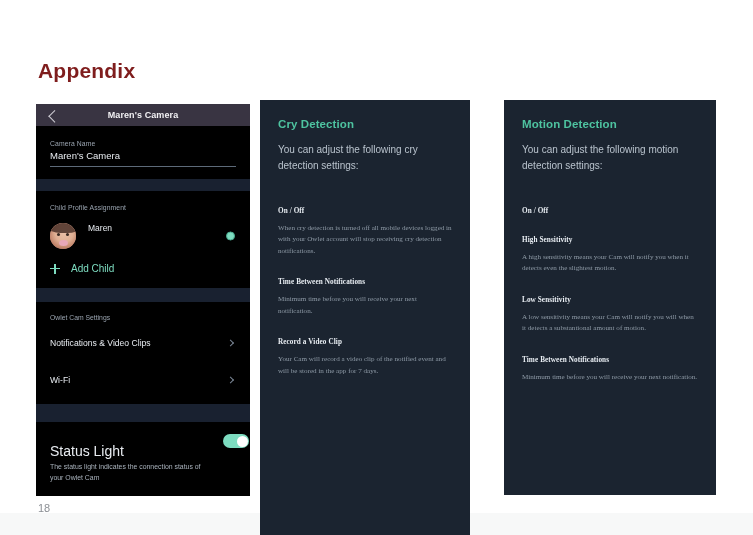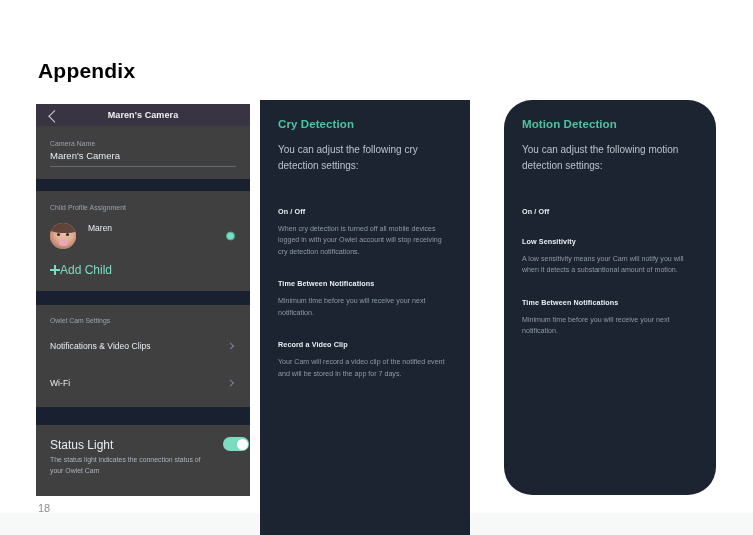--- a/index.html
+++ b/index.html
@@ -17,36 +17,36 @@
   .bottom-band {
     position: absolute; left: 0; bottom: 0;
     width: 753px; height: 22px;
     background: #f7f8f8;
   }
   .appendix-title {
     position: absolute;
     left: 38px; top: 59px;
     font-size: 21px;
     font-weight: bold;
-    color: #000000;
+    color: #7f1d1d;
     letter-spacing: 0.2px;
   }
   .page-number {
     position: absolute;
     left: 38px; top: 502px;
     font-size: 11px;
     color: #8b8f94;
   }
 
   
   .panel1 {
     position: absolute;
     left: 36px; top: 104px;
     width: 214px; height: 392px;
-    background: #404040;
+    background: #000000;
     overflow: hidden;
   }
   .p1-header {
     position: relative;
     height: 22px;
     background: #393442;
     display: flex;
     align-items: center;
     justify-content: center;
   }
@@ -152,22 +152,23 @@
     width: 10px; height: 10px;
     flex: 0 0 auto;
   }
   .plus-icon::before, .plus-icon::after {
     content: ""; position: absolute;
     background: #7ddcc0;
   }
   .plus-icon::before { left: 0; top: 4.2px; width: 10px; height: 1.4px; }
   .plus-icon::after { top: 0; left: 4.3px; height: 10px; width: 1.4px; }
   .add-child-label {
-    font-size: 12px;
+    font-size: 10px;
     color: #7ddcc0;
+    margin-left: 11px;
   }
 
   .settings-head {
     font-size: 6.8px;
     color: #9aa4b0;
   }
   .settings-row {
     position: relative;
     font-size: 8.6px;
     color: #e8ecf1;
@@ -177,22 +178,23 @@
     position: absolute;
     right: 3px; top: 50%;
     transform: translateY(-50%) rotate(-45deg);
     width: 5px; height: 5px;
     border-right: 1px solid #7b8796;
     border-bottom: 1px solid #7b8796;
   }
 
   .status-block { position: relative; }
   .status-title {
-    font-size: 12px;
+    font-size: 14px;
     color: #e8ecf1;
+    margin-top: 8px;
   }
   .status-desc {
     font-size: 6.9px;
     color: #aab3bd;
     line-height: 1.55;
     margin-top: 3px;
     width: 152px;
   }
   .toggle {
     position: absolute;
@@ -210,35 +212,35 @@
   }
 
   
   .infopanel {
     position: absolute;
     background: #1b2430;
     padding: 18px 18px 0 18px;
     overflow: hidden;
   }
   .panel2 { left: 260px; top: 100px; width: 210px; height: 458px; }
-  .panel3 { left: 504px; top: 100px; width: 212px; height: 395px; border-radius: 28px; }
+  .panel3 { left: 504px; top: 100px; width: 212px; height: 395px; }
 
   .ip-title {
     font-size: 11.5px;
     font-weight: bold;
     color: #4ec3a0;
     letter-spacing: 0.1px;
   }
   .ip-intro {
     font-size: 10px;
     color: #b9c3cd;
     line-height: 1.55;
     margin-top: 12px;
   }
-  .ip-item { margin-top: 21px; }
+  .ip-item { margin-top: 21px; font-family: Liberation Serif, serif; }
   .ip-item.first { margin-top: 34px; }
   .ip-item-title {
     font-size: 7.2px;
     font-weight: bold;
     color: #e9eef3;
     letter-spacing: 0.1px;
   }
   .ip-item-body {
     font-size: 7.1px;
     color: #8e9aa6;
@@ -340,20 +342,24 @@
   </div>
 
   <div class="infopanel panel3">
     <div class="ip-title">Motion Detection</div>
     <div class="ip-intro">You can adjust the following motion detection settings:</div>
 
     <div class="ip-item first">
       <div class="ip-item-title">On / Off</div>
     </div>
 
+    <div class="ip-item">
+      <div class="ip-item-title">High Sensitivity</div>
+      <div class="ip-item-body">A high sensitivity means your Cam will notify you when it detects even the slightest motion.</div>
+    </div>
 
     <div class="ip-item">
       <div class="ip-item-title">Low Sensitivity</div>
       <div class="ip-item-body">A low sensitivity means your Cam will notify you will when it detects a substantional amount of motion.</div>
     </div>
 
     <div class="ip-item">
       <div class="ip-item-title">Time Between Notifications</div>
       <div class="ip-item-body">Minimum time before you will receive your next notification.</div>
     </div>

